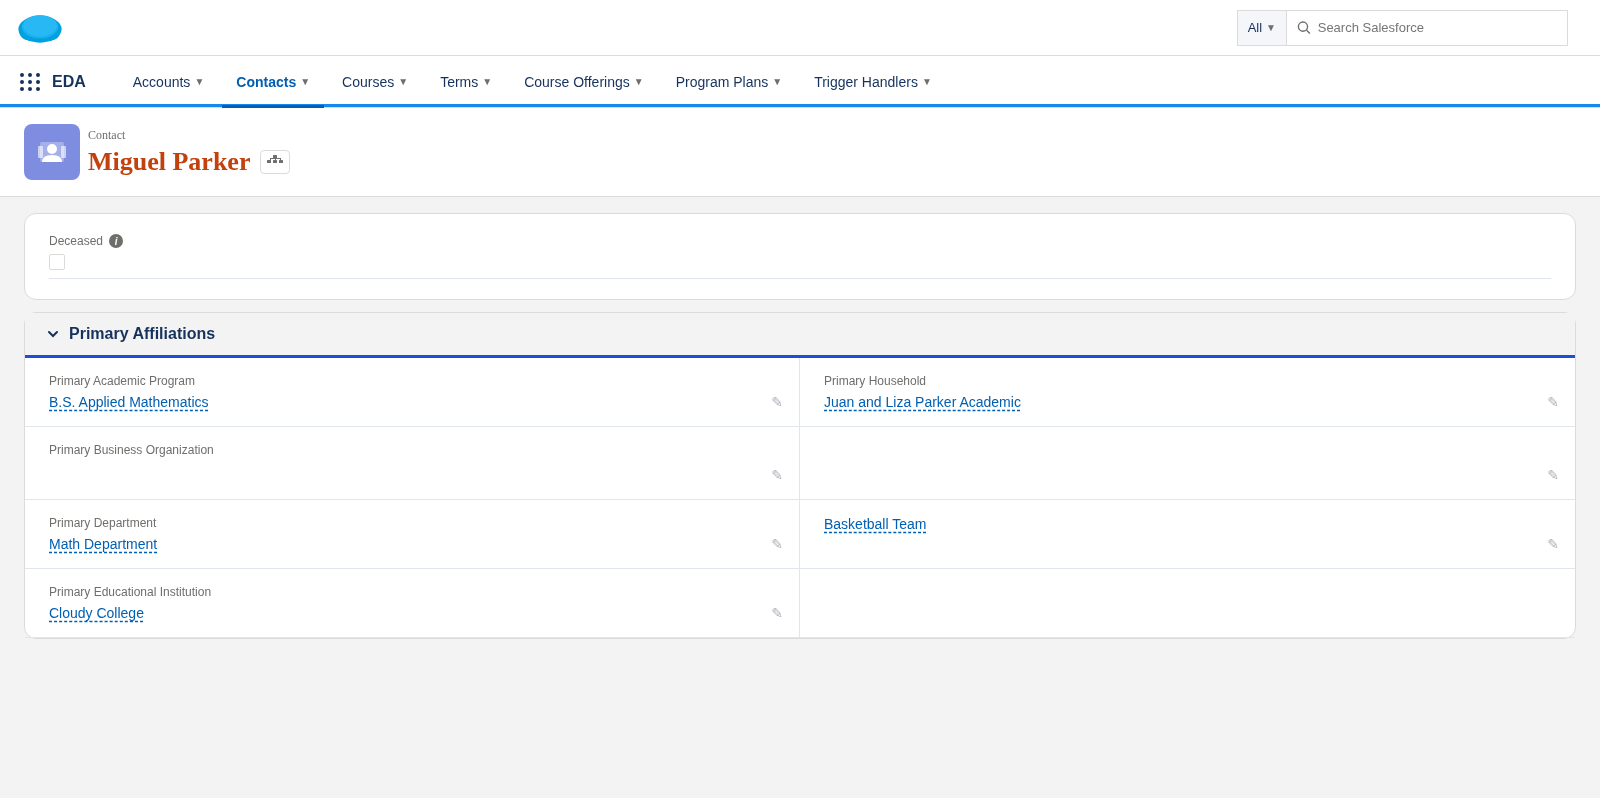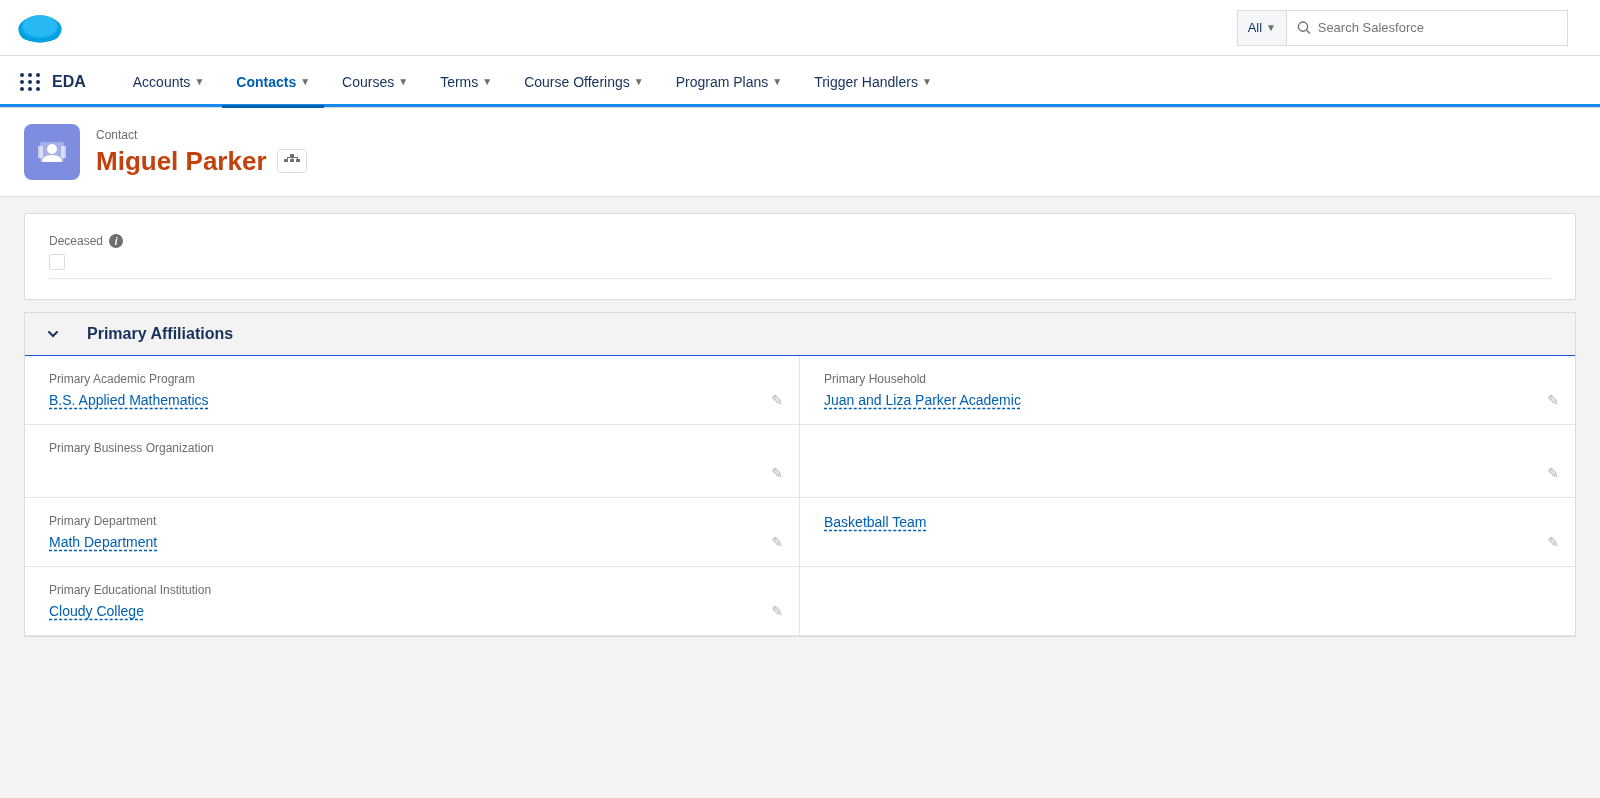--- a/index.html
+++ b/index.html
@@ -124,21 +124,22 @@
       color: #706e6b;
     }
 
     
     .page-header {
       background: #fff;
       border-bottom: 1px solid #dddbda;
       padding: 16px 24px;
       display: flex;
       align-items: center;
-      gap: 16px;
+      gap: 8px;
+      font-family: Liberation Serif, serif;
     }
     .contact-icon-wrap {
       width: 56px;
       height: 56px;
       background: #7f8de1;
       border-radius: 8px;
       display: flex;
       align-items: center;
       justify-content: center;
       flex-shrink: 0;
@@ -173,21 +174,21 @@
       padding: 16px 24px;
       display: flex;
       flex-direction: column;
       gap: 0;
     }
 
     
     .section-card {
       background: #fff;
       border: 1px solid #dddbda;
-      border-radius: 1px;
+      border-radius: 12px;
       margin-bottom: 12px;
     }
 
     
     .deceased-section {
       padding: 20px 24px;
     }
     .field-label {
       font-size: 12px;
       color: #706e6b;
@@ -223,22 +224,22 @@
       border: none;
       border-top: 1px solid #e0e5ee;
     }
 
     
     .section-header {
       display: flex;
       align-items: center;
       padding: 12px 20px;
       background: #f3f3f3;
-      border-bottom: 1px solid #1d4ed8;
-      gap: 26px;
+      border-bottom: 3px solid #1d4ed8;
+      gap: 8px;
       cursor: pointer;
     }
     .section-header-title {
       font-size: 16px;
       font-weight: 600;
       color: #16325c;
     }
 
     
     .fields-grid {

